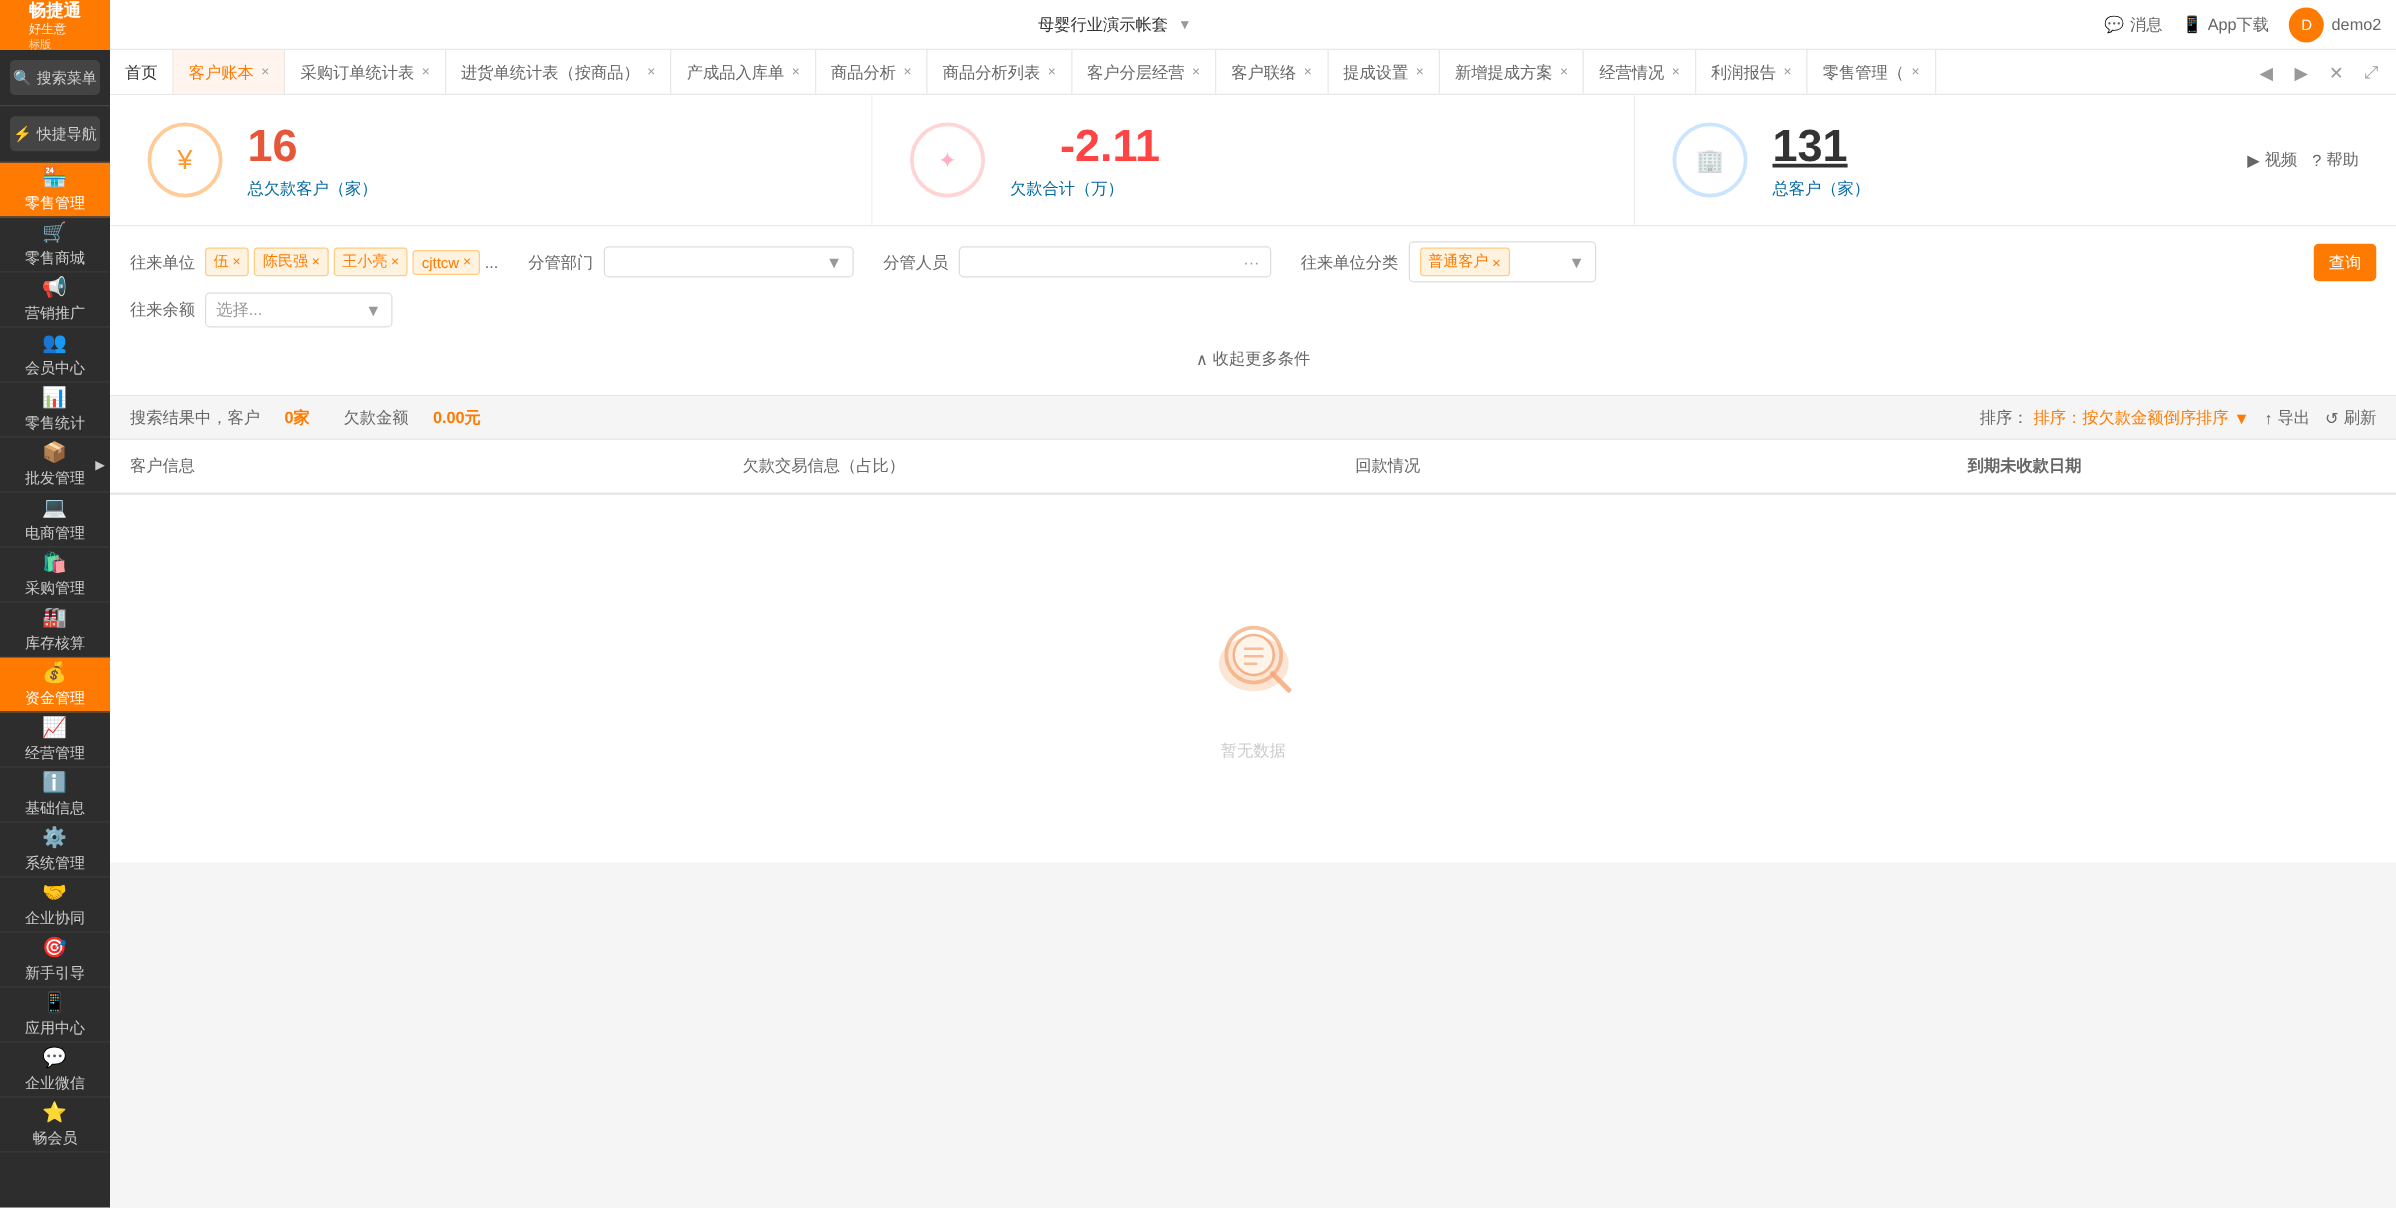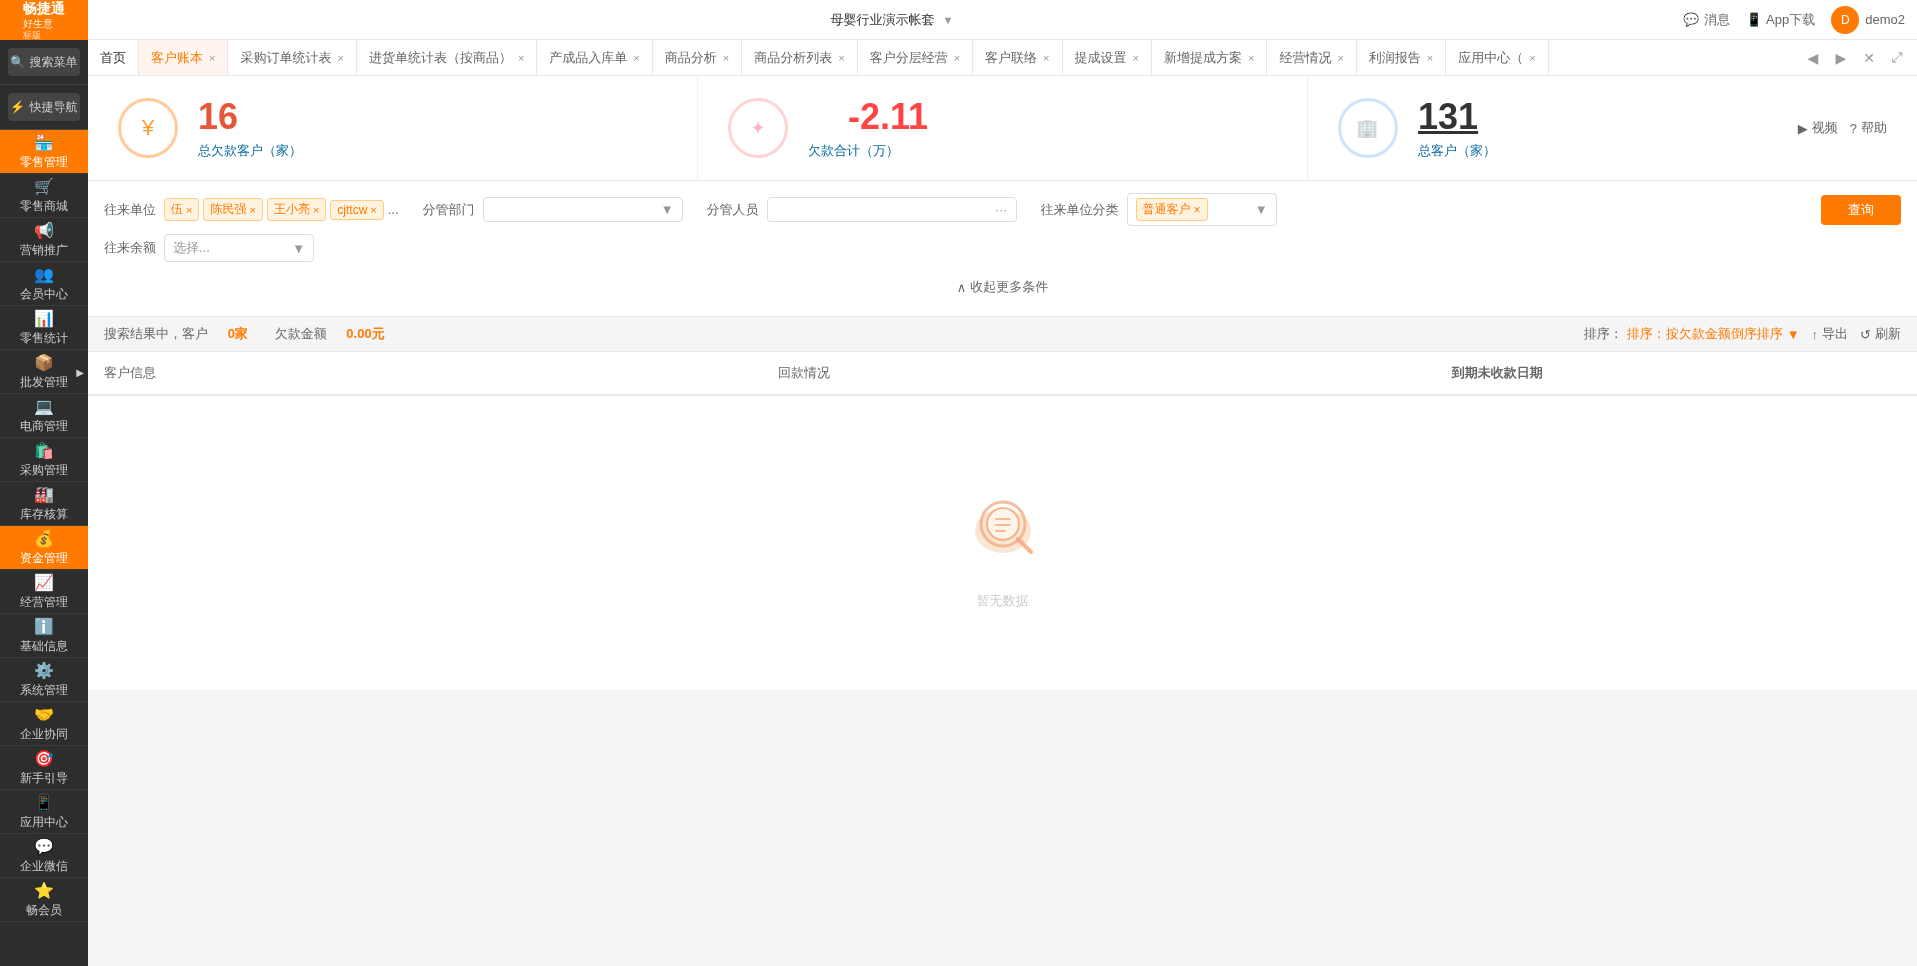--- a/index.html
+++ b/index.html
@@ -284,21 +284,21 @@
       position: relative;
     }
     .empty-icon svg { width: 100%; height: 100%; }
 
     
     .query-btn {
       background: #ff7a00;
       color: white;
       border: none;
       border-radius: 4px;
-      padding: 6px 27px;
+      padding: 6px 12px;
       font-size: 13px;
       cursor: pointer;
       height: 30px;
     }
 
     .divider-row {
       display: flex;
       align-items: center;
       justify-content: center;
       padding: 4px 0;
@@ -477,21 +477,21 @@
   </div>
   <div class="nav-tab">
     <span>经营情况</span>
     <span class="close-btn">×</span>
   </div>
   <div class="nav-tab">
     <span>利润报告</span>
     <span class="close-btn">×</span>
   </div>
   <div class="nav-tab">
-    <span>应用中心（</span>
+    <span>零售管理（</span>
     <span class="close-btn">×</span>
   </div>
   <div class="nav-controls">
     <div class="nav-ctrl-btn">◀</div>
     <div class="nav-ctrl-btn">▶</div>
     <div class="nav-ctrl-btn">✕</div>
     <div class="nav-ctrl-btn">⤢</div>
   </div>
 </div>
 
@@ -631,20 +631,23 @@
         <span>刷新</span>
       </span>
     </div>
   </div>
 
   <div class="data-table">
     <div class="table-header">
       <div class="th-customer">
         <span>客户信息</span>
       </div>
+      <div class="th-debt">
+        <span>欠款交易信息（占比）</span>
+      </div>
       <div class="th-repayment">
         <span>回款情况</span>
       </div>
       <div class="th-date">
         <span>到期未收款日期</span>
       </div>
     </div>
 
     <div class="empty-state">
       <div class="empty-icon">

